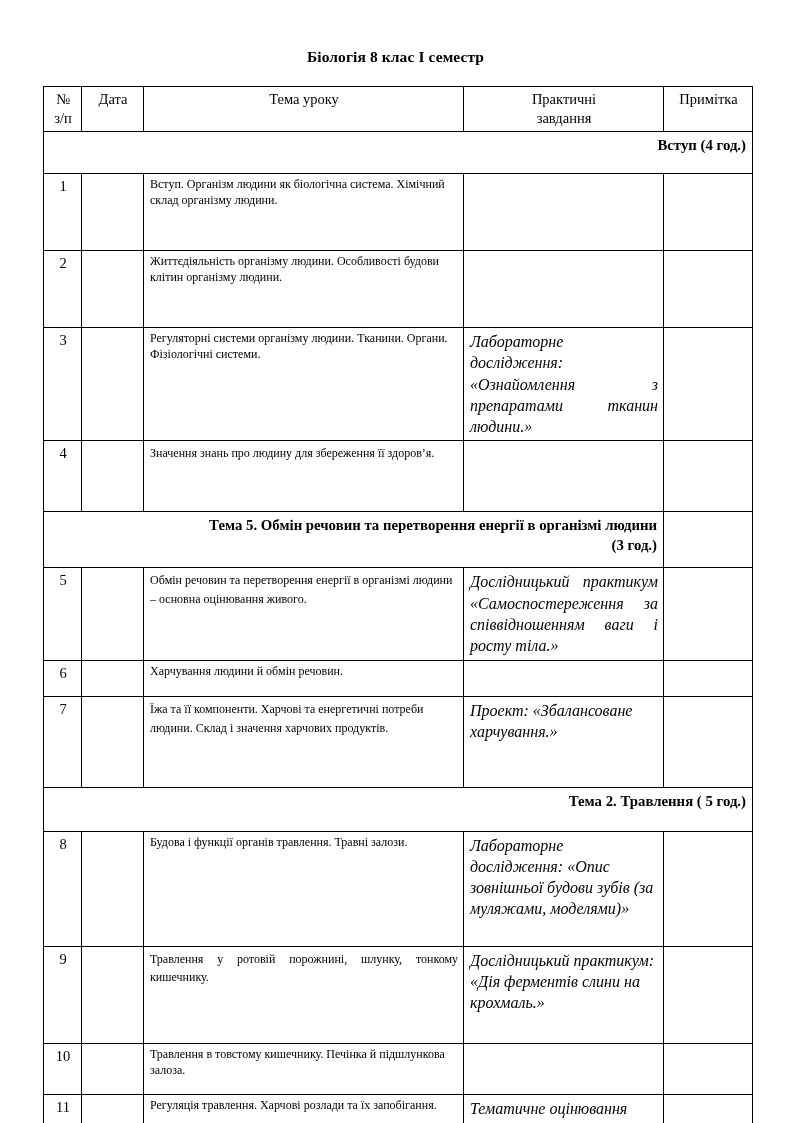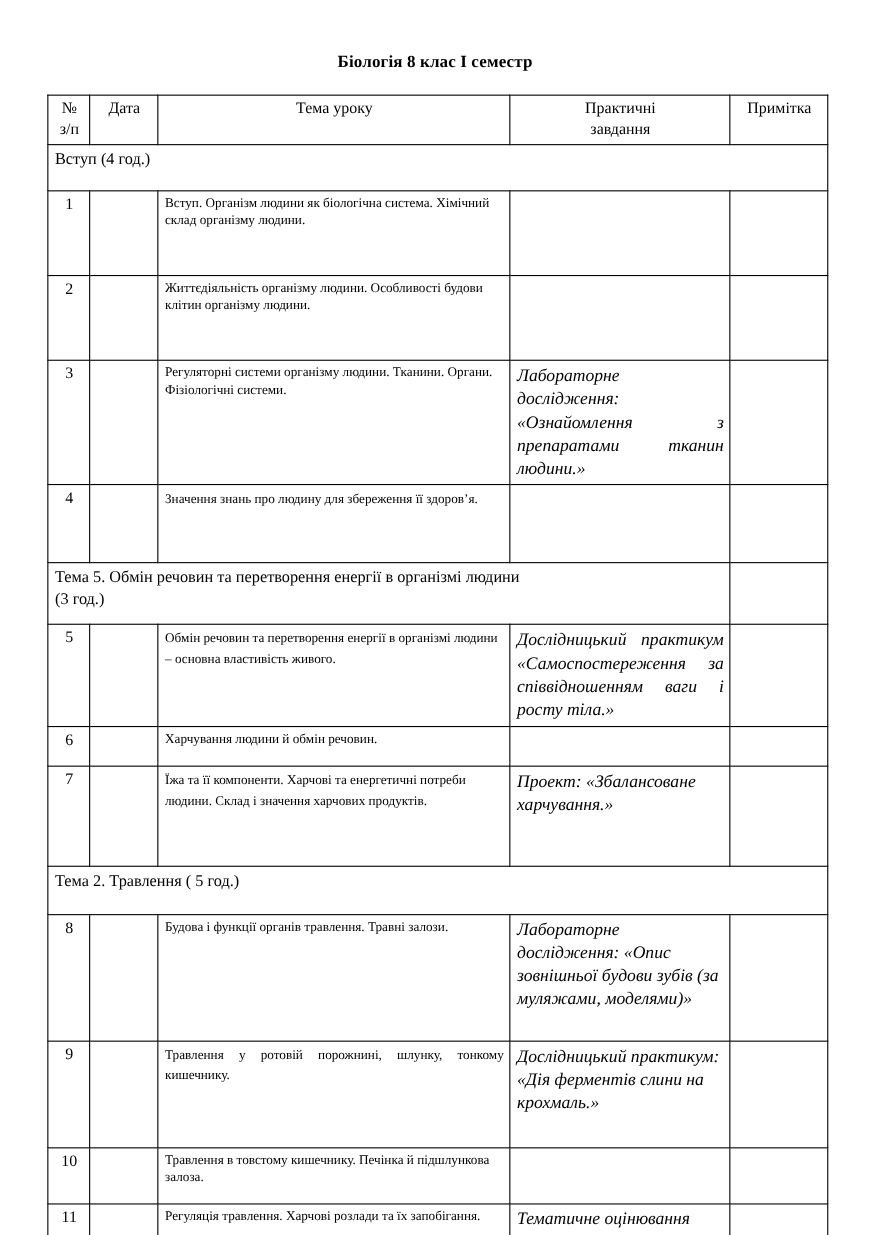--- a/index.html
+++ b/index.html
@@ -79,22 +79,22 @@
     line-height: 1.36;
     padding-top: 4px;
   }
   td.task.justify {
     text-align: justify;
     text-align-last: left;
   }
   td.note { }
 
   tr.section td {
-    text-align: left;
-    font-weight: normal;
+    text-align: right;
+    font-weight: bold;
     font-size: 14.8px;
     padding: 4px 6px 5px 6px;
     line-height: 1.32;
     margin-top: 10px;
   }
   tr.section td.blank-note { }
 </style>
 </head>
 <body>
 
@@ -167,21 +167,21 @@
         <td colspan="4" style="height:46px;">
           <div>Тема 5.  Обмін речовин та перетворення енергії в організмі людини</div>
           <div>(3 год.)</div>
         </td>
         <td class="blank-note"></td>
       </tr>
 
       <tr>
         <td class="num">5</td>
         <td class="date"></td>
-        <td class="theme" style="height:74px;line-height:1.52;">Обмін речовин та перетворення енергії в організмі людини – основна властивість живого.</td>
+        <td class="theme" style="height:74px;line-height:1.52;">Обмін речовин та перетворення енергії в організмі людини – основна оцінювання живого.</td>
         <td class="task justify">Дослідницький практикум «Самоспостереження за співвідношенням ваги і росту тіла.»</td>
         <td class="note"></td>
       </tr>
 
       <tr>
         <td class="num">6</td>
         <td class="date"></td>
         <td class="theme" style="height:29px;">Харчування людини й обмін речовин.</td>
         <td class="task"></td>
         <td class="note"></td>

